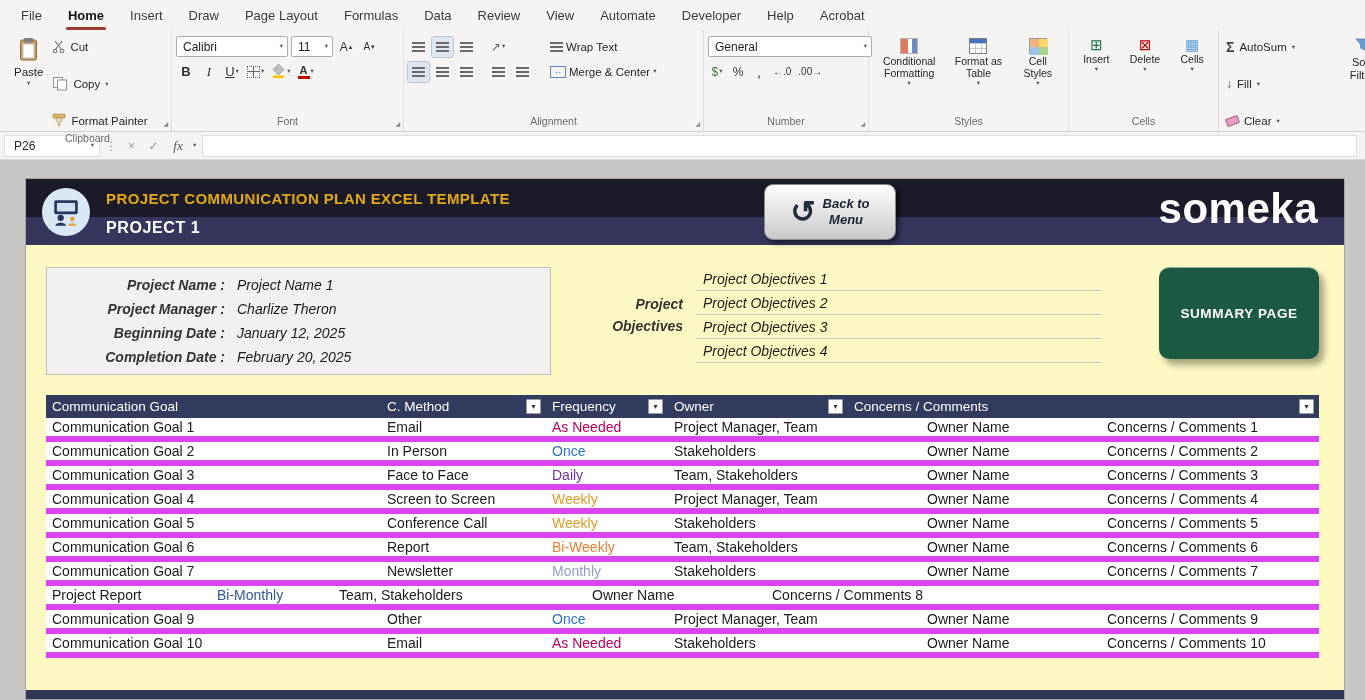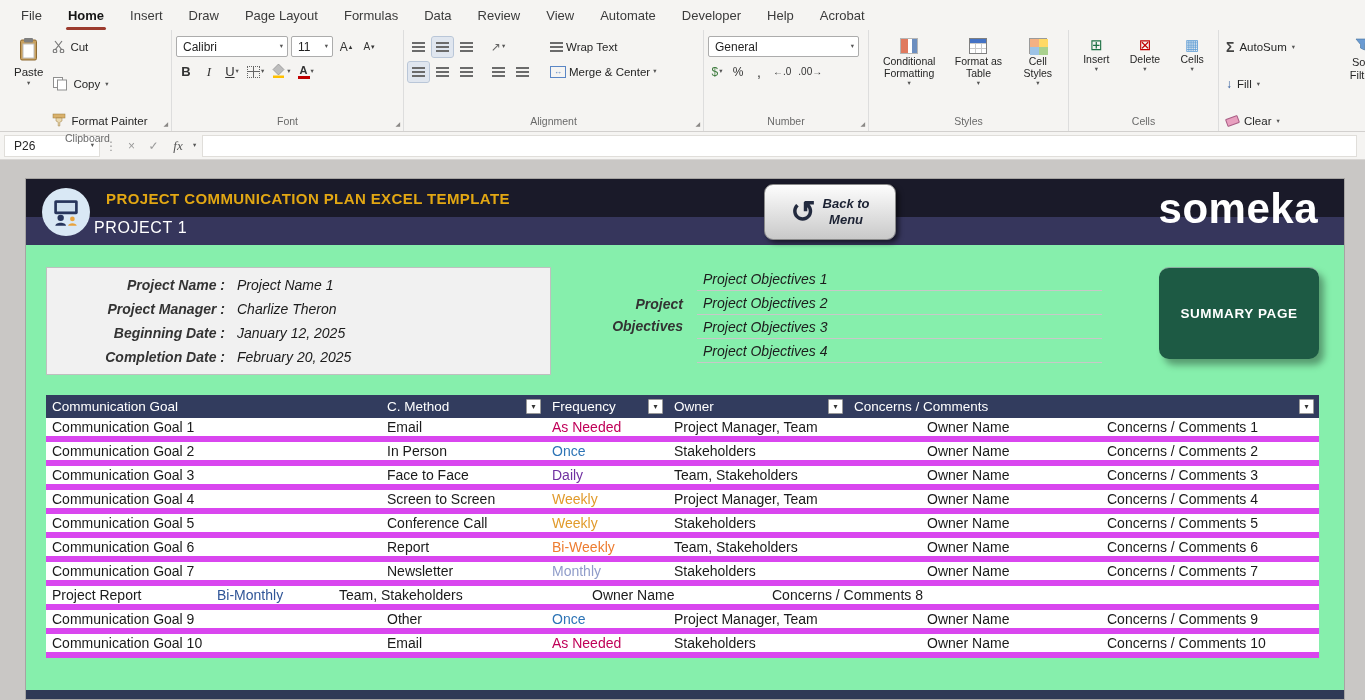--- a/index.html
+++ b/index.html
@@ -62,25 +62,25 @@
   
   .fbar{height:28px;background:#f5f4f2;display:flex;align-items:center;padding:3px 8px 3px 4px;gap:3px;border-bottom:1px solid #d8d6d4}
   .namebox{width:96px;height:22px;background:#fff;border:1px solid #e0deda;display:flex;align-items:center;padding:0 5px 0 9px;font-size:12px}
   .fdots{color:#999;font-size:12px;padding:0 2px}
   .fbtn{width:19px;text-align:center;color:#9a9a9a;font-size:12px}
   .fx{font-family:"Liberation Serif",serif;font-style:italic;color:#555;font-size:13px;width:24px}
   .ffield{flex:1;height:22px;background:#fff;border:1px solid #e0deda;margin-left:3px}
 
   
   .sheet-area{height:540px;padding:18px 20px 0 25px;background:#c9c7c5}
-  .worksheet{position:relative;height:522px;background:#86efac;border:1px solid #a6a4a2;overflow:hidden}
+  .worksheet{position:relative;height:522px;background:#fef9c3;border:1px solid #a6a4a2;overflow:hidden}
 
   .banner{position:relative;height:66px;background:linear-gradient(#1a1a29 0 38px,#36365c 38px 100%)}
   .banner-title{position:absolute;left:80px;top:11px;font-size:15px;font-weight:700;letter-spacing:.4px;color:#E2A713}
-  .banner-sub{position:absolute;left:68px;top:40px;font-size:16px;font-weight:400;letter-spacing:.6px;color:#fff}
+  .banner-sub{position:absolute;left:80px;top:40px;font-size:16px;font-weight:700;letter-spacing:.6px;color:#fff}
   .banner-icon{position:absolute;left:16px;top:9px;width:48px;height:48px;border-radius:50%;background:#d9e8f5;display:flex;align-items:center;justify-content:center}
   .backbtn{position:absolute;left:738px;top:5px;width:132px;height:56px;border-radius:9px;border:1px solid #8a8a8a;
      background:linear-gradient(#fdfdfd,#c9c9c9);box-shadow:3px 3px 5px rgba(0,0,0,.55);
      display:flex;align-items:center;justify-content:center;gap:7px}
   .backbtn .arr{font-size:30px;color:#222a3e;font-weight:700;line-height:1}
   .backbtn .txt{font-size:13px;font-weight:700;font-style:italic;color:#1c2233;line-height:1.2;text-align:center}
   .logo{position:absolute;right:26px;top:6px;font-size:42px;font-weight:700;letter-spacing:.5px;color:#fff}
 
   .info-section{display:flex;margin:22px 25px 0 20px;align-items:flex-start}
   .info-box{width:505px;background:#F1F1F1;border:1px solid #BFBFBF;padding:5px 0}
@@ -281,21 +281,21 @@
           </div>
         </div>
       </div>
       <div class="rg-label">Alignment</div>
       <span class="launcher">◢</span>
     </div>
 
     <div class="rgroup" style="width:165px">
       <div class="rg-body" style="flex-direction:column">
         <div class="rowline">
-          <div class="selbox" style="width:151px">
+          <div class="selbox" style="width:164px">
             <span>General</span>
             <span class="caret">▾</span>
           </div>
         </div>
         <div class="rowline">
           <div class="numbtn">
             <span style="font-size:12px;color:#3c7a3c">$</span>
             <span class="caret">▾</span>
           </div>
           <div class="numbtn" style="font-size:12px">%</div>

